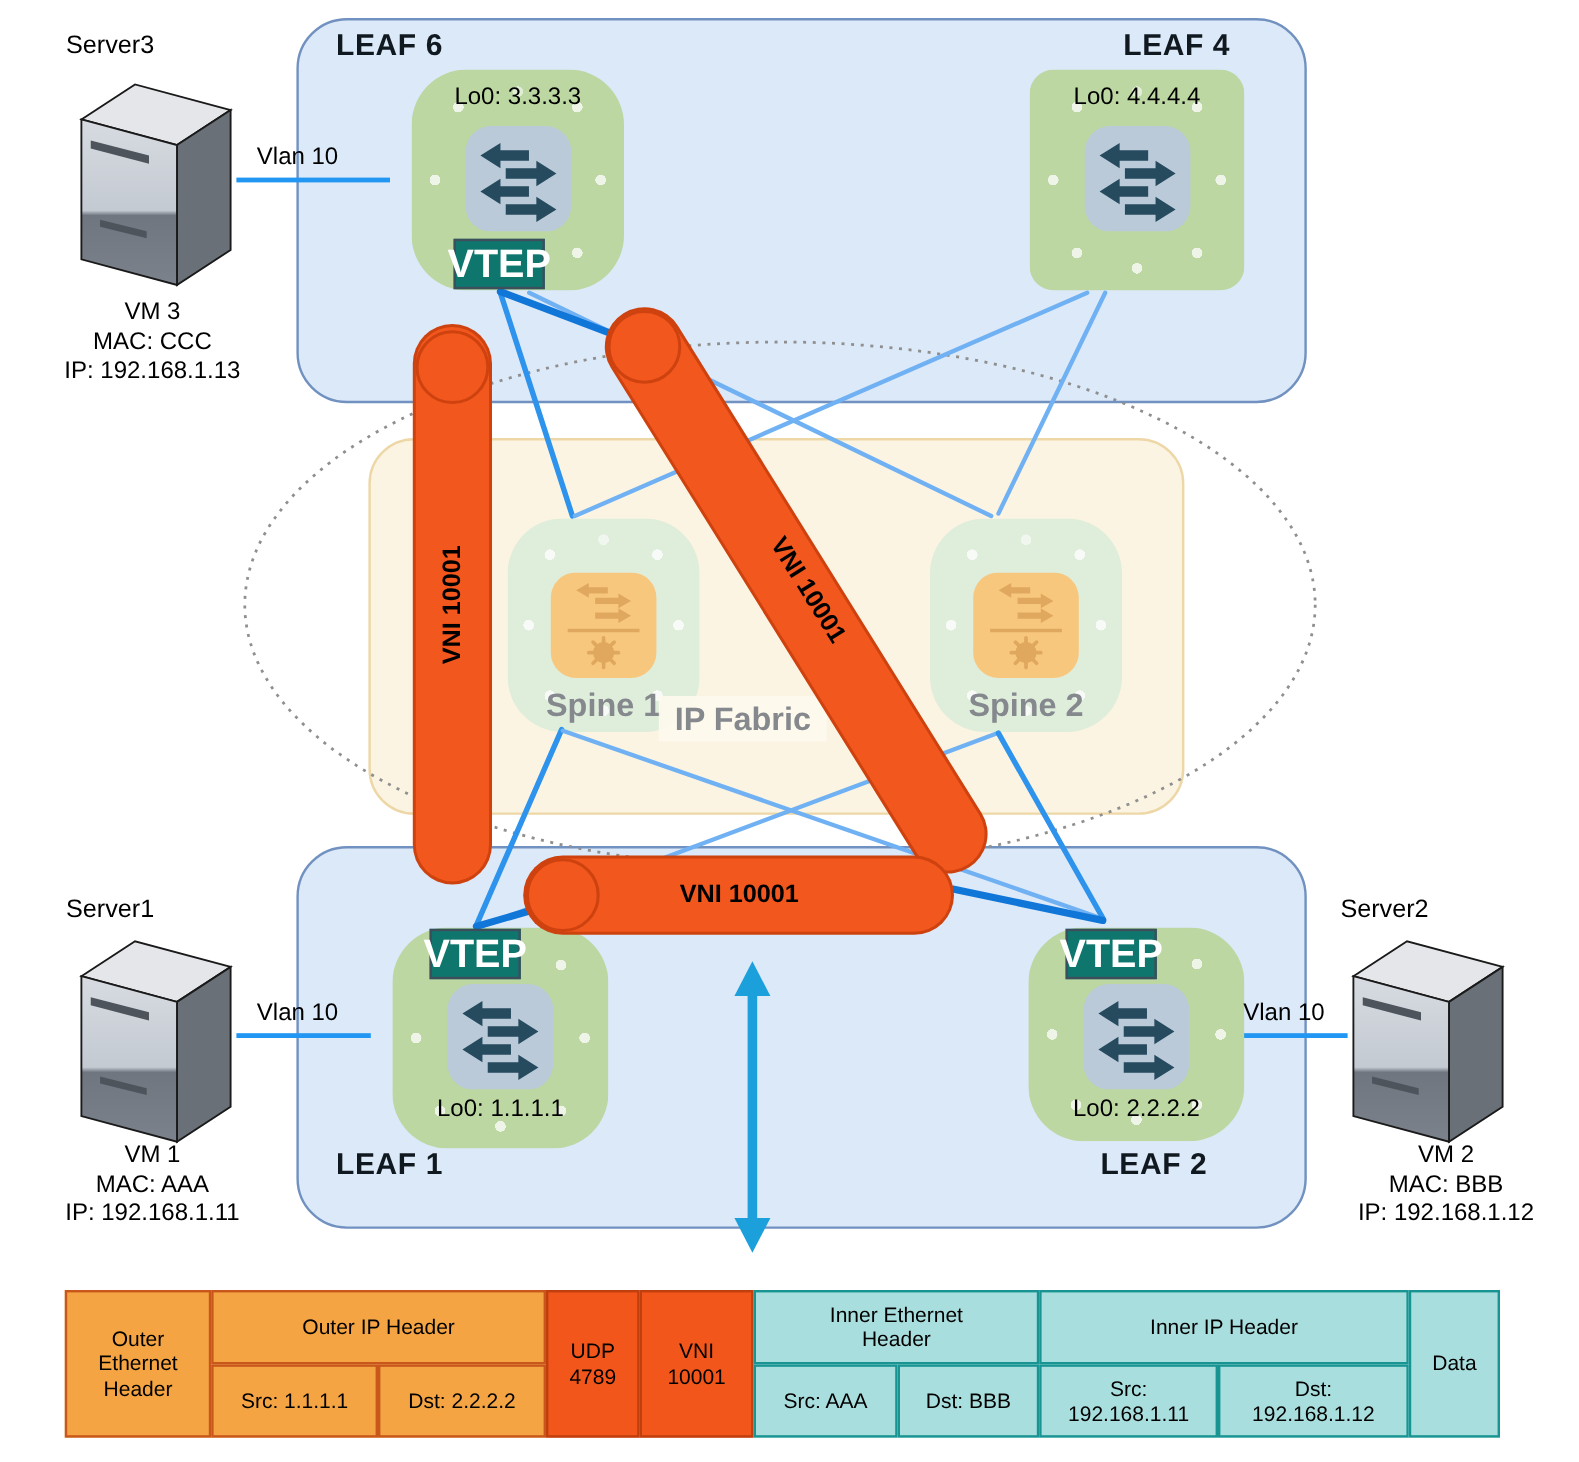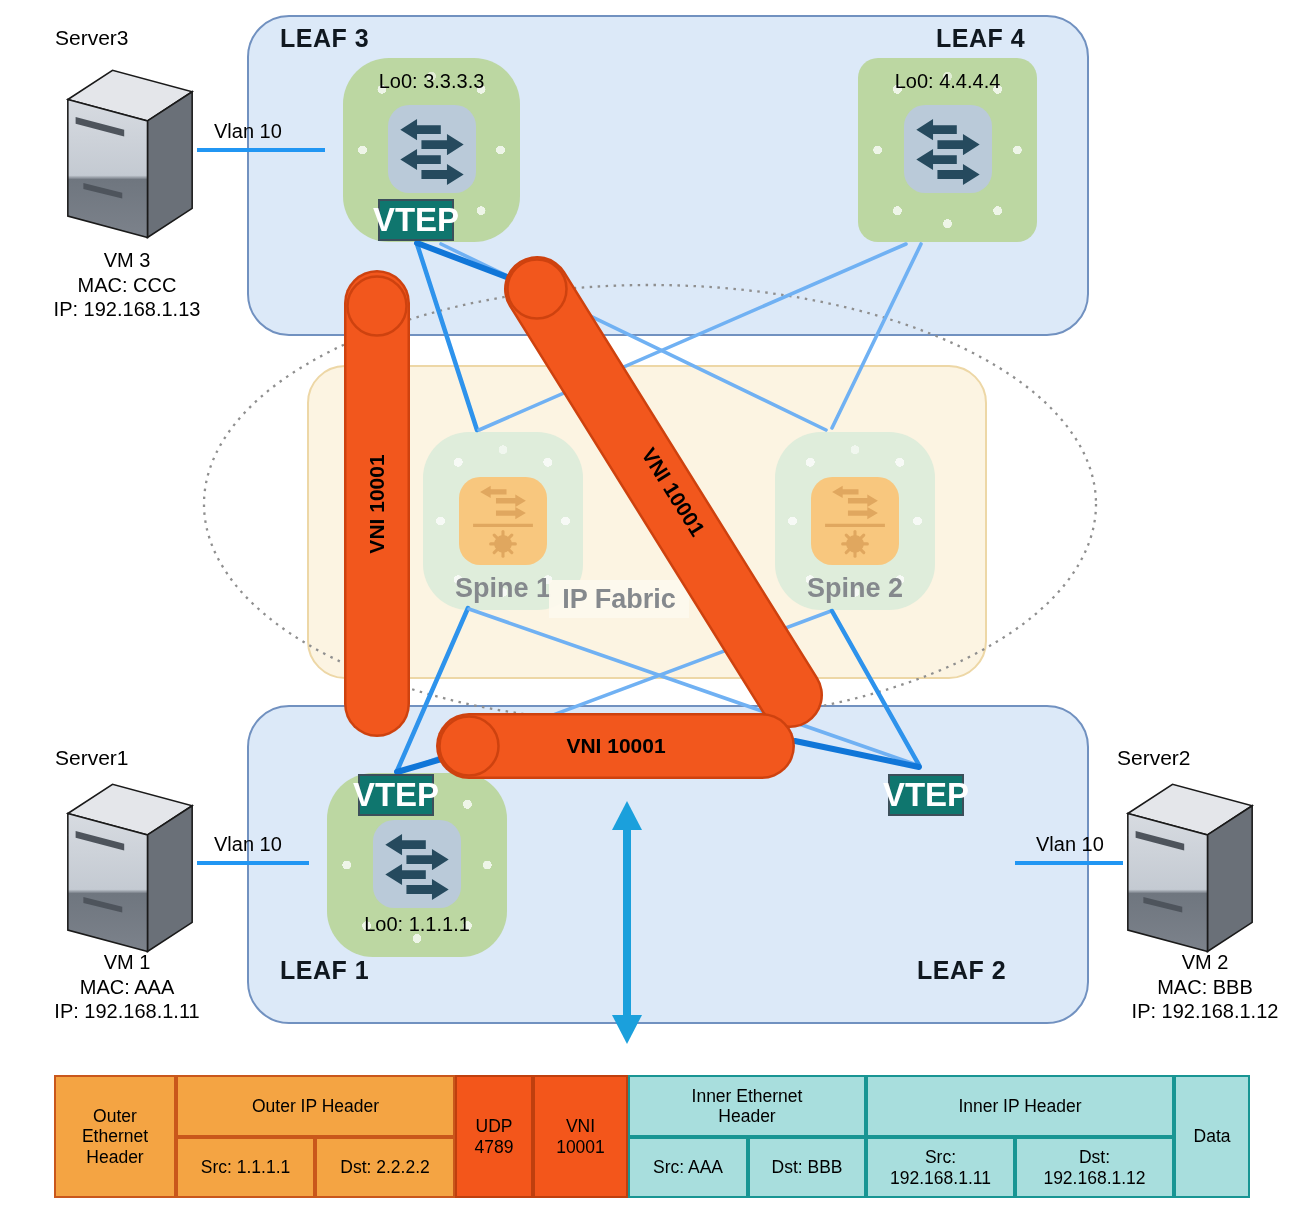--- a/index.html
+++ b/index.html
@@ -127,21 +127,21 @@
         <polygon points="6,38 52,8 134,30 88,60" fill="#E4E6EA" stroke="#1a1a1a" stroke-width="1.6"></polygon>
         <polygon points="88,60 134,30 134,150 88,180" fill="#6A7078" stroke="#1a1a1a" stroke-width="1.6"></polygon>
         <polygon points="6,38 88,60 88,180 6,158" fill="url(#srv-front)" stroke="#1a1a1a" stroke-width="1.6"></polygon>
         <polygon points="14,56 64,69 64,76 14,63" fill="#4E545C"></polygon>
         <polygon points="22,124 62,134 62,140 22,130" fill="#4E545C"></polygon>
       </g>
     </defs>
   </svg>
 
   <div class="pod" style="left:247px;top:15px;width:838px;height:317px;"></div>
-  <div class="pod-label" style="left:280px;top:24px;">LEAF 3</div>
+  <div class="pod-label" style="left:280px;top:24px;">LEAF 6</div>
   <div class="pod-label" style="left:936px;top:24px;">LEAF 4</div>
 
   <div class="node" style="left:323px;top:58px;width:177px;height:184px;">
     <div class="lo0" style="top:12px;">Lo0: 3.3.3.3</div>
     <svg class="dev-icon" viewBox="0 0 100 100">
         <use href="#sw-icon"></use>
       </svg>
   </div>
 
   <div class="node" style="left:838px;top:58px;width:179px;height:184px;border-radius:20px;">
@@ -171,20 +171,26 @@
   <div class="pod-label" style="left:280px;top:956px;">LEAF 1</div>
   <div class="pod-label" style="left:917px;top:956px;">LEAF 2</div>
 
   <div class="node" style="left:307px;top:773px;width:180px;height:184px;">
     <svg class="dev-icon" viewBox="0 0 100 100">
         <use href="#sw-icon"></use>
       </svg>
     <div class="lo0" style="top:140px;">Lo0: 1.1.1.1</div>
   </div>
 
+  <div class="node" style="left:837px;top:773px;width:180px;height:178px;">
+    <svg class="dev-icon" viewBox="0 0 100 100">
+        <use href="#sw-icon"></use>
+      </svg>
+    <div class="lo0" style="top:140px;">Lo0: 2.2.2.2</div>
+  </div>
 
   <div class="server-name" style="left:55px;top:26px;">Server3</div>
   <svg class="server-svg" style="left:62px;top:62px;" viewBox="0 0 140 182">
       <use href="#server-icon"></use>
     </svg>
   <div class="server-details" style="left:12px;top:248px;">
     <div>VM 3</div>
     <div>MAC: CCC</div>
     <div>IP: 192.168.1.13</div>
   </div>

